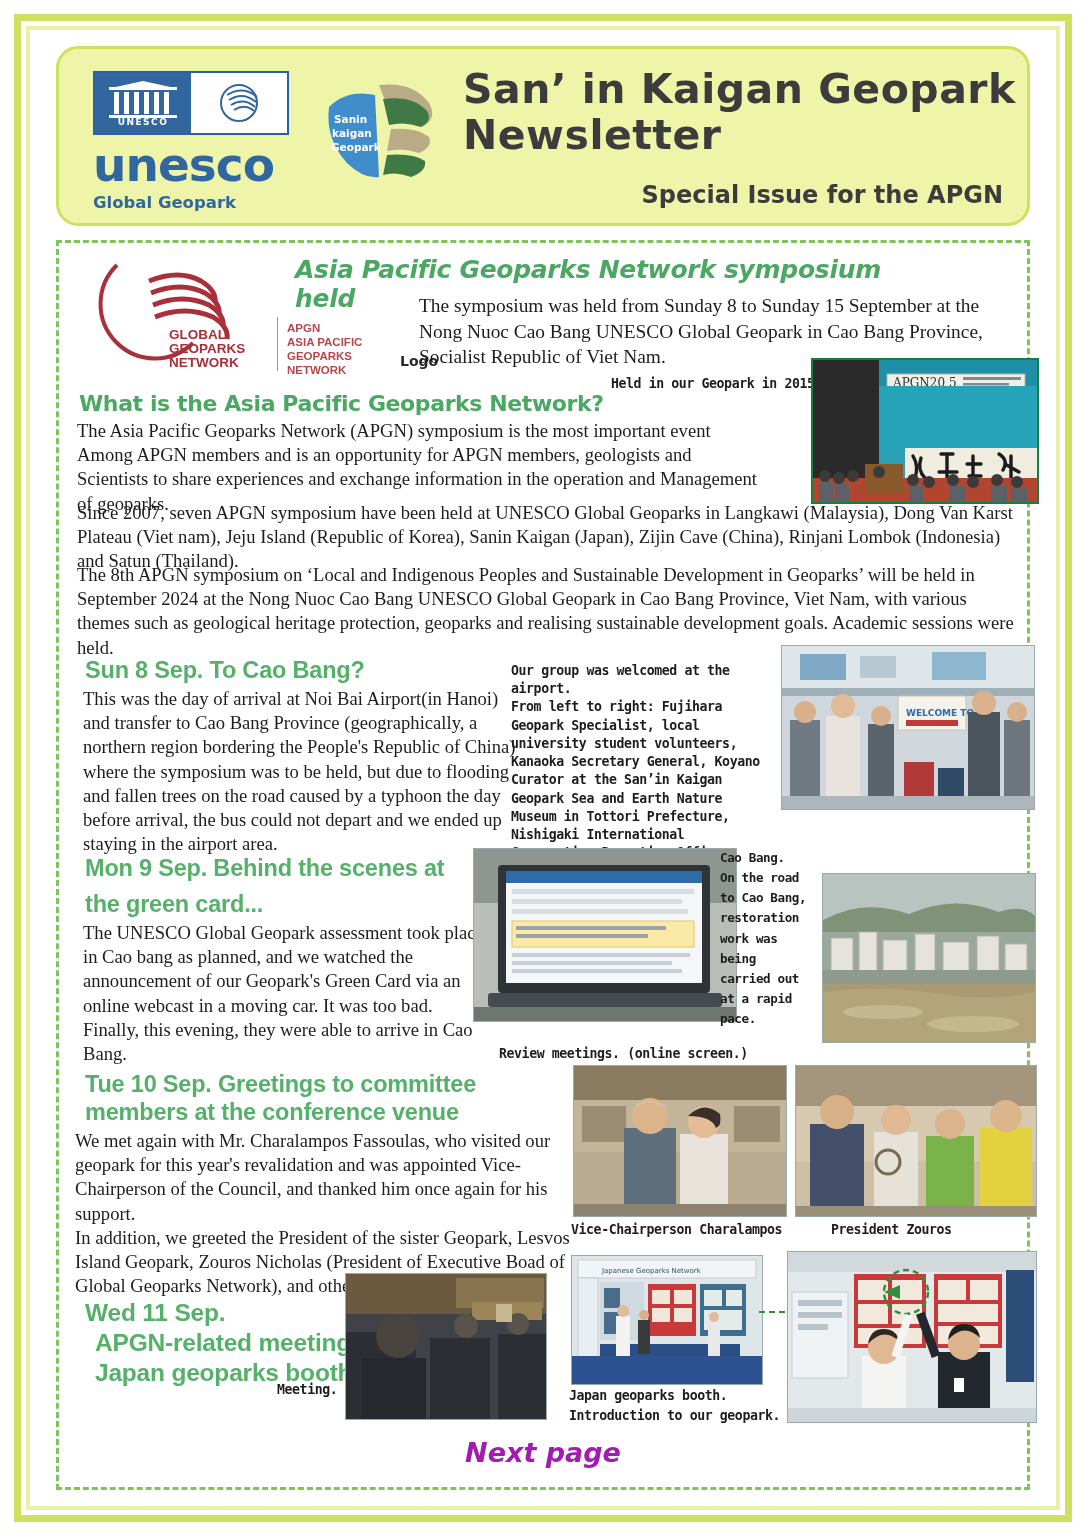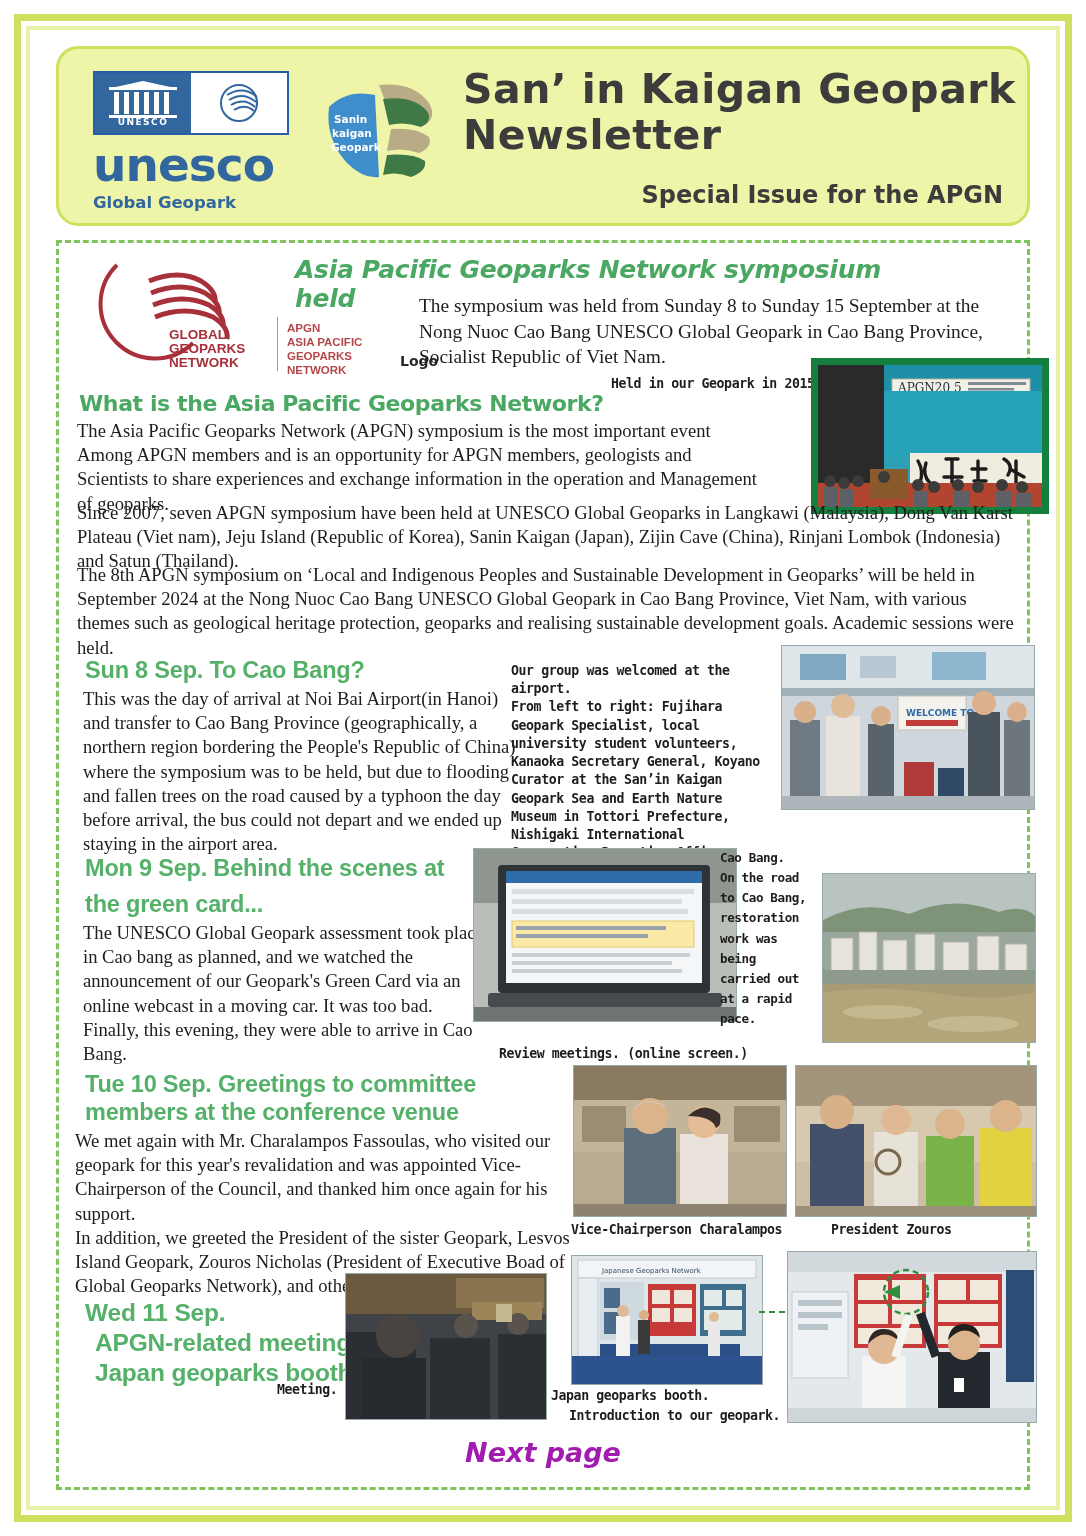--- a/index.html
+++ b/index.html
@@ -310,21 +310,21 @@
       <div>NETWORK</div>
     </div>
     <div class="logo-word">Logo</div>
 
     <div class="sec-title" style="position:absolute; left:236px; top:12px; width:640px;">Asia Pacific Geoparks Network symposium held</div>
 
     <div class="body-text" style="position:absolute; left:360px; top:50px; width:600px; font-size:19.4px; line-height:1.32;">The symposium was held from Sunday 8 to Sunday 15 September at the Nong Nuoc Cao Bang UNESCO Global Geopark in Cao Bang Province, Socialist Republic of Viet Nam.</div>
 
     <div class="mono-cap" style="position:absolute; left:552px; top:132px;">Held in our Geopark in 2015.</div>
 
-    <div class="photo" style="left:752px; top:115px; width:224px; height:142px; border:7px solid #15803d;">
+    <div class="photo" style="left:752px; top:115px; width:224px; height:142px; border:2px solid #15803d;">
       <svg width="224" height="142" viewBox="0 0 224 142" preserveAspectRatio="none">
         <rect width="224" height="142" fill="#2f9fb5"></rect>
         <rect x="0" y="0" width="66" height="142" fill="#2a2a2a"></rect>
         <rect x="66" y="0" width="158" height="26" fill="#1f8fa8"></rect>
         <rect x="74" y="14" width="138" height="16" fill="#f2efe6" stroke="#b9b2a2"></rect>
         <text x="80" y="27" font-family="DejaVu Serif" font-size="12" fill="#23333f">APGN20</text>
         <text x="136" y="27" font-family="DejaVu Serif" font-size="12" fill="#23333f">5</text>
         <rect x="150" y="17" width="58" height="3" fill="#7f8a92"></rect>
         <rect x="150" y="23" width="46" height="2.5" fill="#7f8a92"></rect>
         <rect x="66" y="26" width="158" height="66" fill="#27a3b9"></rect>
@@ -573,21 +573,21 @@
           <rect x="44" y="60" width="14" height="40" fill="#f2f2f2"></rect>
           <circle cx="51" cy="55" r="6" fill="#e0bb97"></circle>
           <rect x="66" y="64" width="12" height="34" fill="#3a3a3a"></rect>
           <circle cx="72" cy="59" r="5" fill="#d8b08c"></circle>
           <rect x="136" y="66" width="12" height="34" fill="#e8e8e8"></rect>
           <circle cx="142" cy="61" r="5" fill="#e0bb97"></circle>
         </g>
       </svg>
     </div>
 
-    <div class="mono-cap" style="position:absolute; left:492px; top:1144px;">Japan geoparks booth.</div>
+    <div class="mono-cap" style="position:absolute; left:510px; top:1144px;">Japan geoparks booth.</div>
     <div class="mono-cap" style="position:absolute; left:510px; top:1164px;">Introduction to our geopark. →</div>
 
     <svg style="position:absolute; left:700px; top:1062px; width:58px; height:14px;">
       <line x1="0" y1="7" x2="44" y2="7" stroke="#2f8f3f" stroke-width="2" stroke-dasharray="6 4"></line>
       <polygon points="44,2 56,7 44,12" fill="#2f8f3f"></polygon>
     </svg>
 
     <div class="photo" style="left:728px; top:1008px; width:248px; height:170px; border:1px solid #9aa;">
       <svg width="248" height="170" viewBox="0 0 248 170" preserveAspectRatio="none">
         <rect width="248" height="170" fill="#e3e8ea"></rect>

